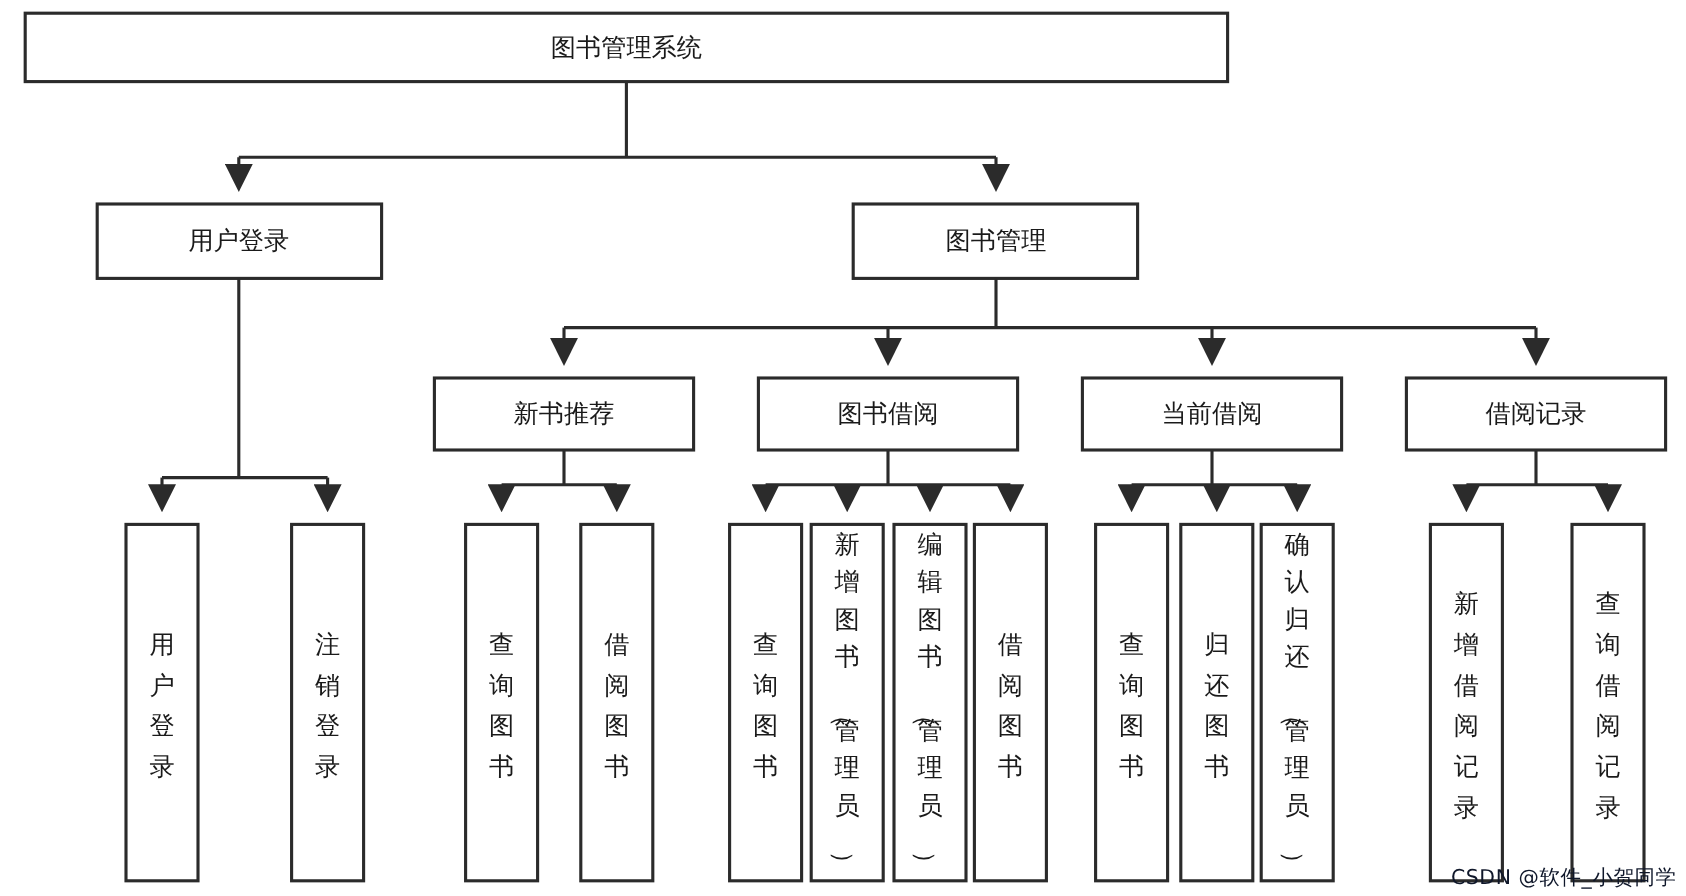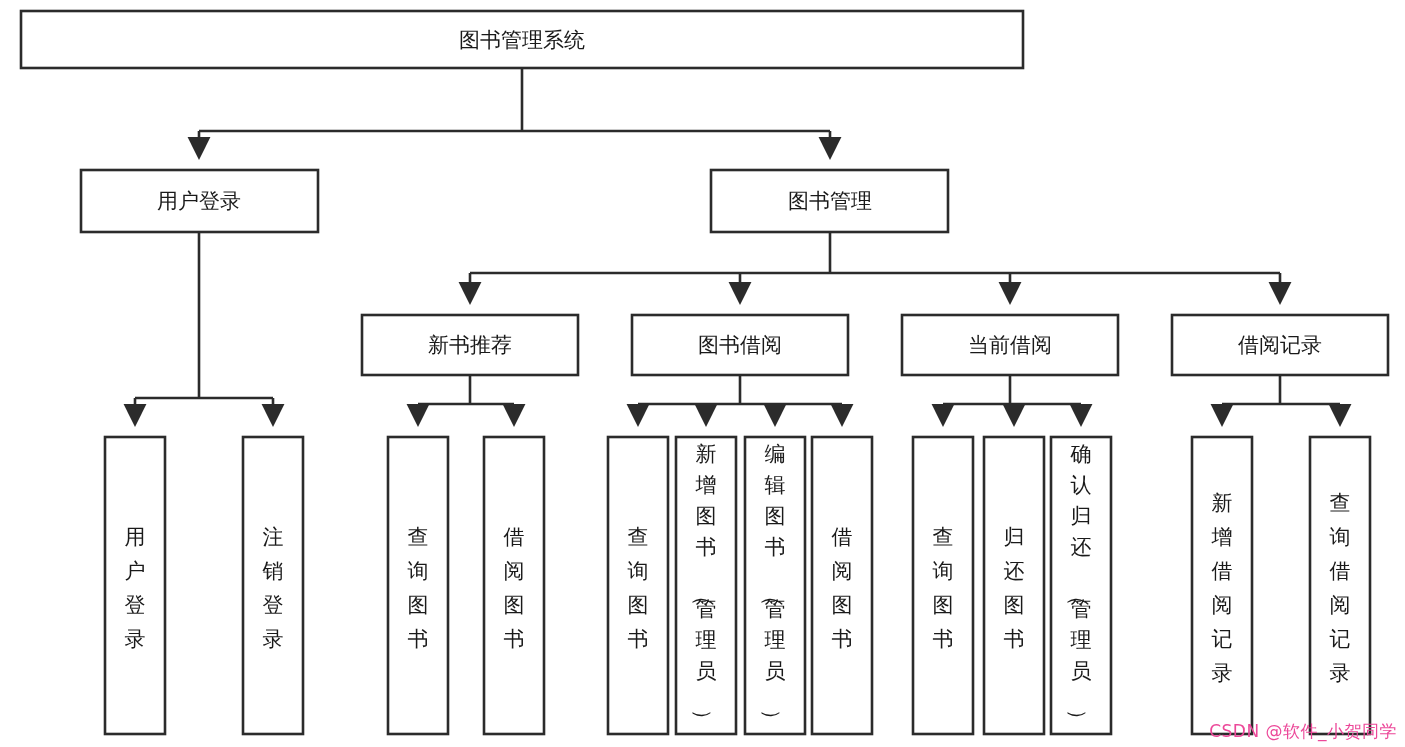--- a/index.html
+++ b/index.html
@@ -52,21 +52,21 @@
   .arrow-head {
     fill: #2b2b2b;
     stroke: none;
   }
   .watermark-text {
     position: absolute;
     right: 8px;
     bottom: 4px;
     font-family: "DejaVu Sans", "Liberation Sans", sans-serif;
     font-size: 17px;
-    color: #ec4899;
+    color: #0f172a;
     letter-spacing: 0.5px;
     white-space: nowrap;
     pointer-events: none;
     margin-left: 32px;
   }
 </style>
 </head>
 <body>
 
 <div id="diagram-root">

